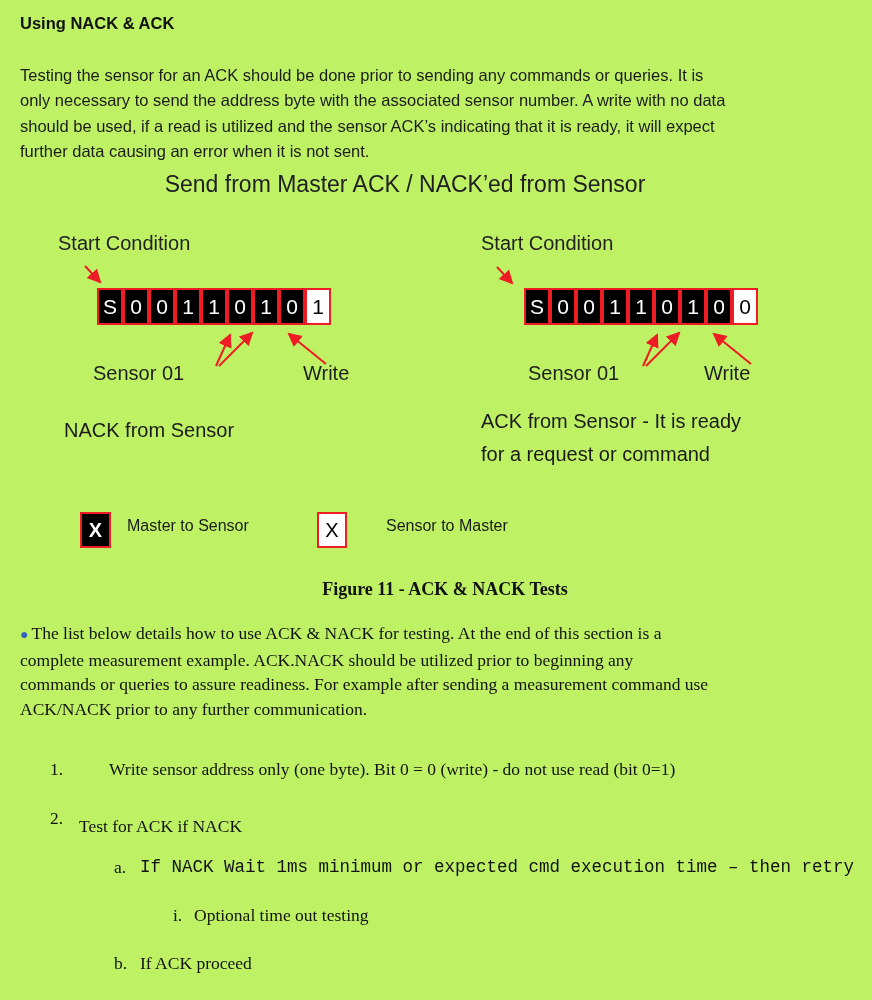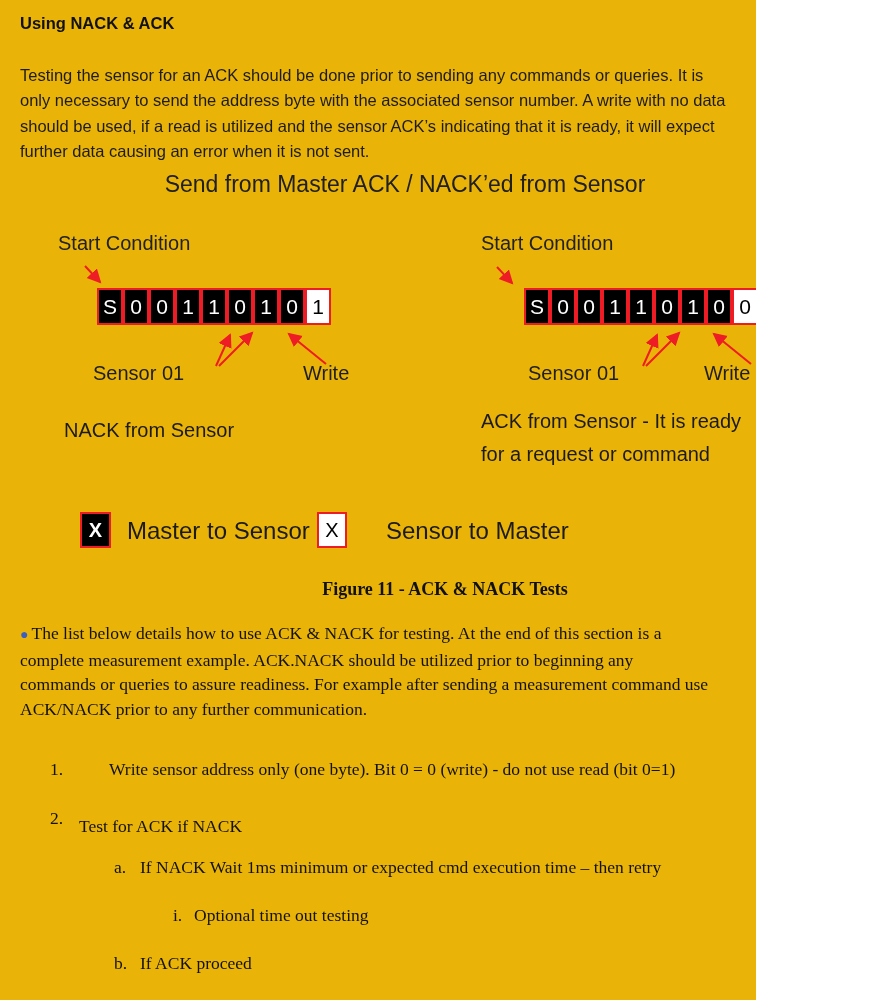--- a/index.html
+++ b/index.html
@@ -1,17 +1,17 @@
 <!DOCTYPE html>
 <html style="--accent_red: #ee1c24; --bullet_blue: #3a5fc0;"><head>
 <meta charset="utf-8">
 <style>
   html,body{margin:0;padding:0;background:#ffffff;}
   .page{
-    position:relative;width:756px;height:1000px;background:#eab308;overflow:hidden;
+    position:relative;width:872px;height:1000px;background:#bef264;overflow:hidden;
     font-family:"Liberation Sans","DejaVu Sans",sans-serif;color:#1a1a1a;
   }
   .abs{position:absolute;white-space:nowrap;}
   .page-title{font-size:16.5px;font-weight:bold;color:#111;}
   .intro-line{font-size:16.5px;line-height:25.3px;color:#1c1c1c;}
   .diagram-title{font-size:23px;color:#202020;text-align:center;}
   .start-label{font-size:20px;color:#222;}
   .bit-row{display:flex;}
   .bit-cell{
     box-sizing:border-box;width:26px;height:37px;background:#000;
@@ -20,21 +20,21 @@
   }
   .bit-cell.ack{background:#fff;color:#000;}
   .field-label{font-size:20px;color:#1f1f1f;}
   .result-text{font-size:20px;line-height:33px;color:#1b1b1b;}
   .legend-box{
     box-sizing:border-box;width:31px;height:36px;border:2px solid var(--accent_red,#ee1c24);
     display:flex;align-items:center;justify-content:center;font-size:20px;font-weight:600;
   }
   .legend-box.master{background:#000;color:#fff;}
   .legend-box.sensor{background:#fff;color:#000;width:30px;font-weight:400;}
-  .legend-label{font-size:24px;color:#1b1b1b;}
+  .legend-label{font-size:16px;color:#1b1b1b;}
   .fig-caption{
     font-family:"Liberation Serif","DejaVu Serif",serif;font-weight:bold;
     font-size:18px;color:#111;text-align:center;padding-left:15px;
   }
   .body-para{font-family:"Liberation Serif","DejaVu Serif",serif;font-size:17.5px;
     line-height:24.5px;color:#121212;}
   .bullet-glyph{color:var(--bullet_blue,#3a5fc0);font-size:14px;margin-right:3px;}
   .list-row{font-family:"Liberation Serif","DejaVu Serif",serif;font-size:17.5px;color:#121212;}
   .arrows{position:absolute;left:0;top:0;pointer-events:none;}
 </style>
@@ -136,21 +136,21 @@
   <div class="abs list-row" style="left:50px;top:759px;">
     <span class="abs" style="left:0;top:0;">1.</span>
     <span class="abs" style="left:29px;top:0;margin-left:30px;">Write sensor address only (one byte). Bit 0 = 0 (write) - do not use read (bit 0=1)</span>
   </div>
   <div class="abs list-row" style="left:50px;top:808px;">
     <span class="abs" style="left:0;top:0;">2.</span>
     <span class="abs" style="left:29px;top:8px;">Test for ACK if NACK</span>
   </div>
   <div class="abs list-row" style="left:114px;top:857px;">
     <span class="abs" style="left:0;top:0;">a.</span>
-    <span class="abs" style="left:26px;top:0;">If NACK Wait 1ms minimum or expected cmd execution time – then retry</span>
+    <span class="abs" style="left:26px;top:0;font-family:Liberation Mono, monospace;">If NACK Wait 1ms minimum or expected cmd execution time – then retry</span>
   </div>
   <div class="abs list-row" style="left:173px;top:905px;">
     <span class="abs" style="left:0;top:0;">i.</span>
     <span class="abs" style="left:21px;top:0;">Optional time out testing</span>
   </div>
   <div class="abs list-row" style="left:114px;top:953px;">
     <span class="abs" style="left:0;top:0;">b.</span>
     <span class="abs" style="left:26px;top:0;">If ACK proceed</span>
   </div>
 

